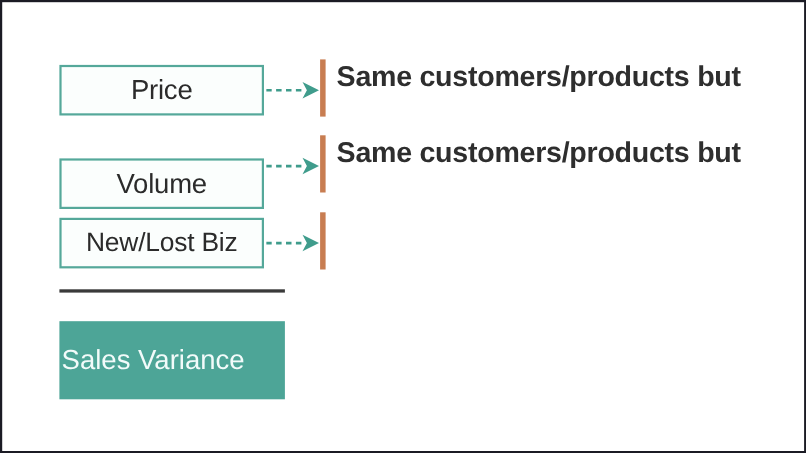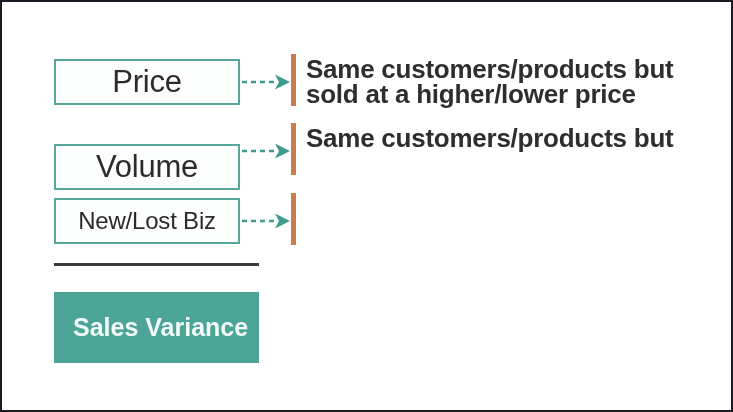--- a/index.html
+++ b/index.html
@@ -25,21 +25,21 @@
     width: 186px;
     height: 46px;
     box-sizing: border-box;
     border: 2px solid #55a89a;
     background: #fbfefd;
     display: flex;
     align-items: center;
     justify-content: center;
   }
   .term-box .term-label {
-    font-size: 31px;
+    font-size: 25px;
     font-weight: 400;
     color: #2b2b2b;
     letter-spacing: -0.2px;
     white-space: nowrap;
   }
   #box-price  { top: 57px; }
   #box-volume { top: 126px; margin-top: 16px; }
   #box-newlost{ top: 196px; text-align: right; }
   #box-newlost .term-label { font-size: 24px; }
 
@@ -96,23 +96,23 @@
     position: absolute;
     left: 52px;
     top: 290px;
     width: 205px;
     height: 71px;
     background: #4da597;
     display: flex;
     align-items: center;
   }
   #box-total .total-label {
-    padding-left: 19px;
+    padding-left: 2px;
     font-size: 25px;
-    font-weight: 700;
+    font-weight: 400;
     color: #f2fbfa;
     white-space: nowrap;
   }
 </style>
 </head>
 <body>
 
 <div id="canvas">
 
   <div class="term-box" id="box-price">
@@ -123,21 +123,20 @@
     <svg width="50" height="18" viewBox="0 0 50 18" xmlns="http://www.w3.org/2000/svg">
       <line x1="0" y1="9" x2="33" y2="9" stroke="#3f9c8c" stroke-width="2.4" stroke-dasharray="5,4"></line>
       <path d="M33,1.5 L48,9 L33,16.5 L37,9 Z" fill="#3f9c8c"></path>
     </svg>
   </div>
 
   <div class="marker-bar" id="bar-price"></div>
 
   <div class="desc" id="desc-price">
     <span class="line">Same customers/products but</span>
-    <span class="line">sold at a higher/lower price</span>
   </div>
 
   <div class="term-box" id="box-volume">
     <span class="term-label">Volume</span>
   </div>
 
   <div class="connector" id="conn-volume">
     <svg width="50" height="18" viewBox="0 0 50 18" xmlns="http://www.w3.org/2000/svg">
       <line x1="0" y1="9" x2="33" y2="9" stroke="#3f9c8c" stroke-width="2.4" stroke-dasharray="5,4"></line>
       <path d="M33,1.5 L48,9 L33,16.5 L37,9 Z" fill="#3f9c8c"></path>

